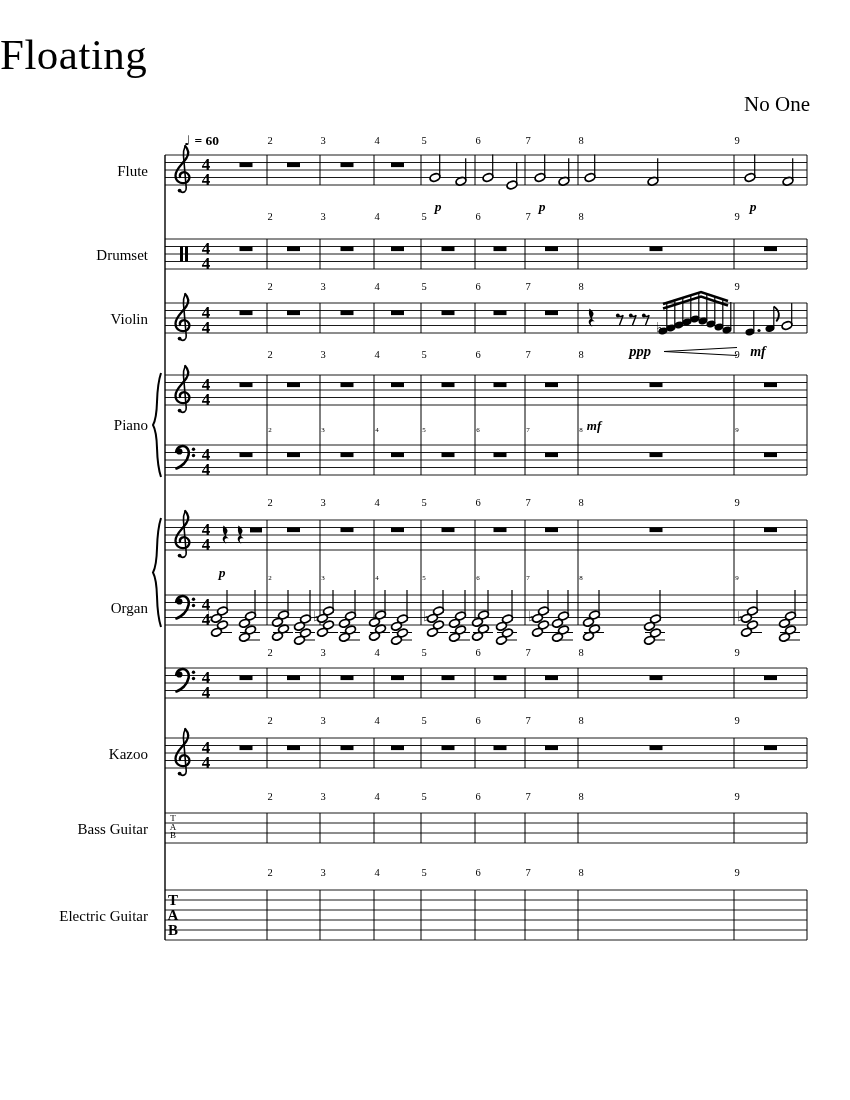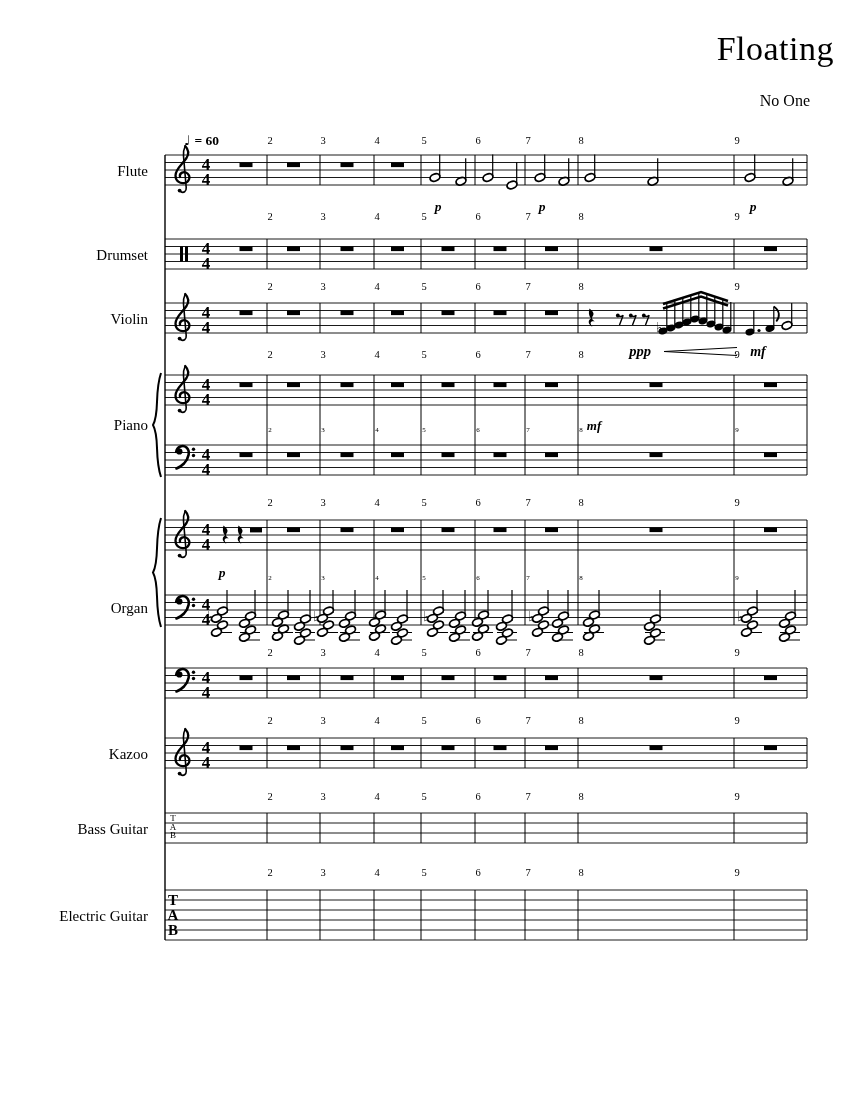--- a/index.html
+++ b/index.html
@@ -1,20 +1,20 @@
 <!DOCTYPE html>
 <html><head>
 <meta charset="utf-8">
 <style>
   html,body{margin:0;padding:0;background:#fff;}
   .page{position:relative;width:850px;height:1100px;background:#ffffff;overflow:hidden;
         font-family:"Liberation Serif","DejaVu Serif",serif;color:#000;}
-  .title{position:absolute;top:30px;left:0;right:16px;text-align:right;
-         font-size:34px;font-weight:400;letter-spacing:.5px;}
-  .composer{position:absolute;top:92px;right:40px;font-size:16px;}
+  .title{position:absolute;top:30px;left:0;right:0;text-align:left;
+         font-size:43px;font-weight:400;letter-spacing:.5px;}
+  .composer{position:absolute;top:92px;right:40px;font-size:21px;}
   svg text{font-family:"Liberation Serif","DejaVu Serif",serif;}
 </style>
 </head>
 <body>
 
 <div class="page">
   <div class="title">Floating</div>
   <div class="composer">No One</div>
   <svg id="score" width="850" height="1100" viewBox="0 0 850 1100">
       <g>

